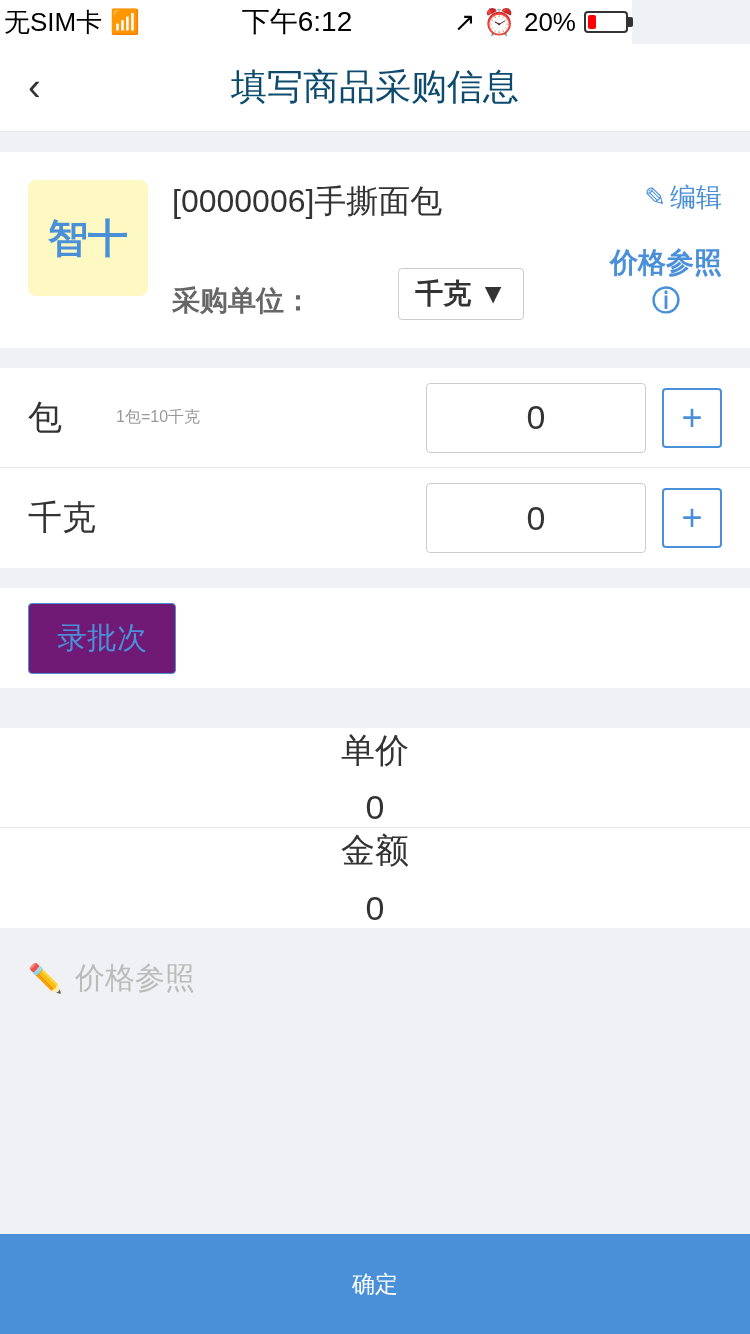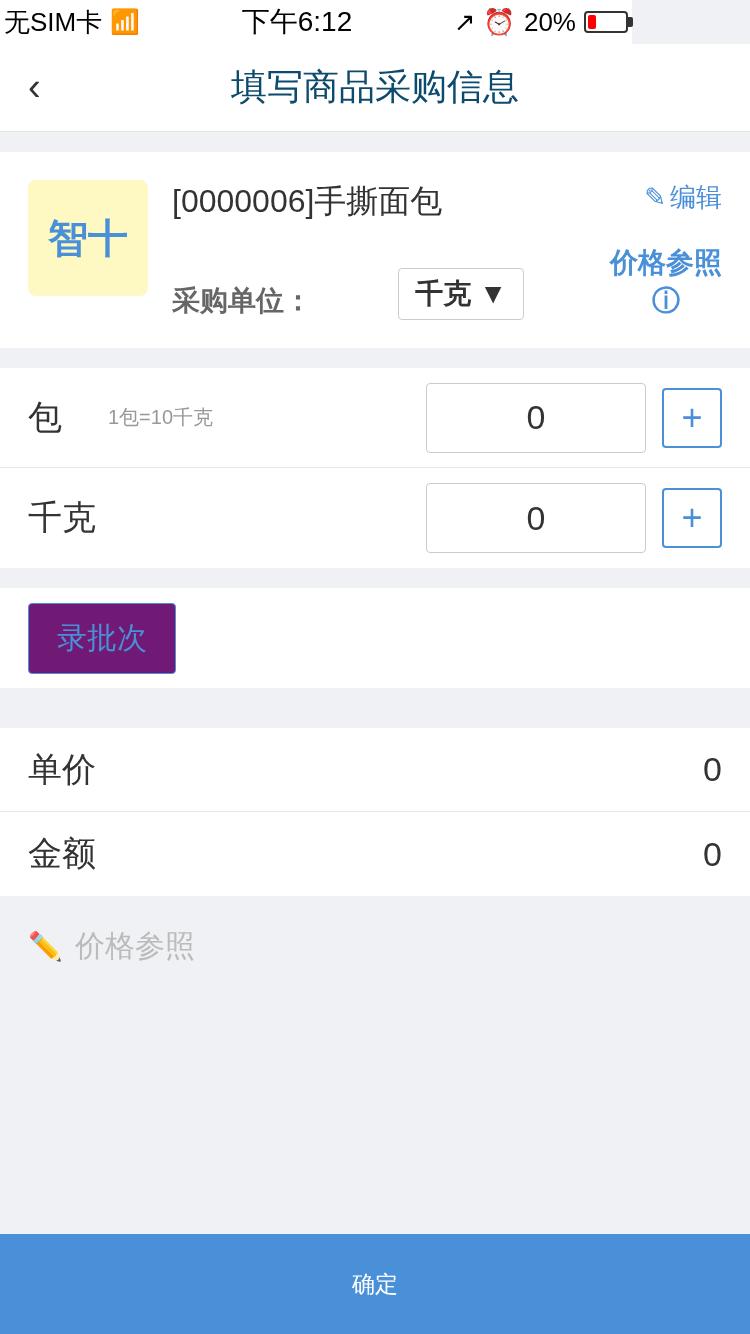--- a/index.html
+++ b/index.html
@@ -191,23 +191,23 @@
     }
     .input-row:last-child {
       border-bottom: none;
     }
     .input-label {
       font-size: 34px;
       color: #333;
       min-width: 80px;
     }
     .input-sublabel {
-      font-size: 20px;
+      font-size: 16px;
       color: #999;
-      margin-left: 0;
+      margin-left: 8px;
       text-align: center;
     }
     .input-field-wrapper {
       flex: 1;
       display: flex;
       align-items: center;
       justify-content: flex-end;
       gap: 16px;
     }
     .input-field {
@@ -263,22 +263,23 @@
     
     .detail-section {
       background: #fff;
       margin-top: 20px;
     }
     .detail-row {
       display: flex;
       align-items: center;
       justify-content: space-between;
       padding: 0 28px;
-      height: 84px;
+      height: 100px;
       border-bottom: 1px solid #e8e8e8;
+      flex-direction: column;
     }
     .detail-row:last-child {
       border-bottom: none;
     }
     .detail-label {
       font-size: 34px;
       color: #333;
     }
     .detail-value {
       font-size: 34px;

